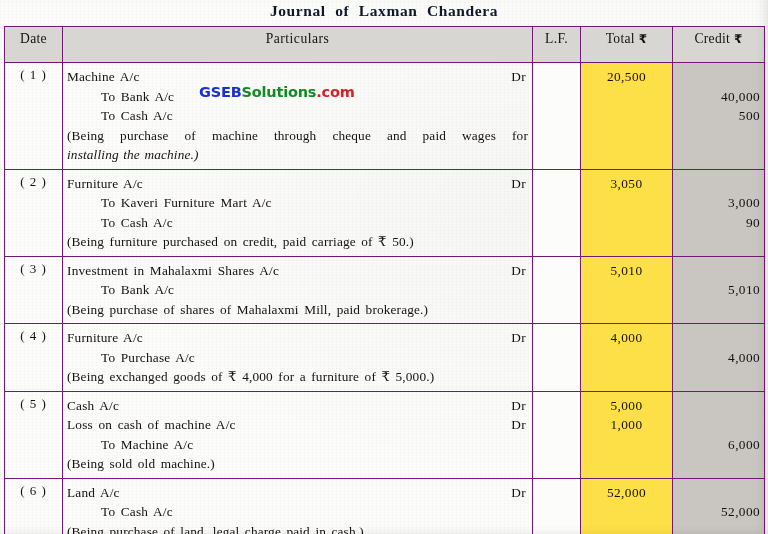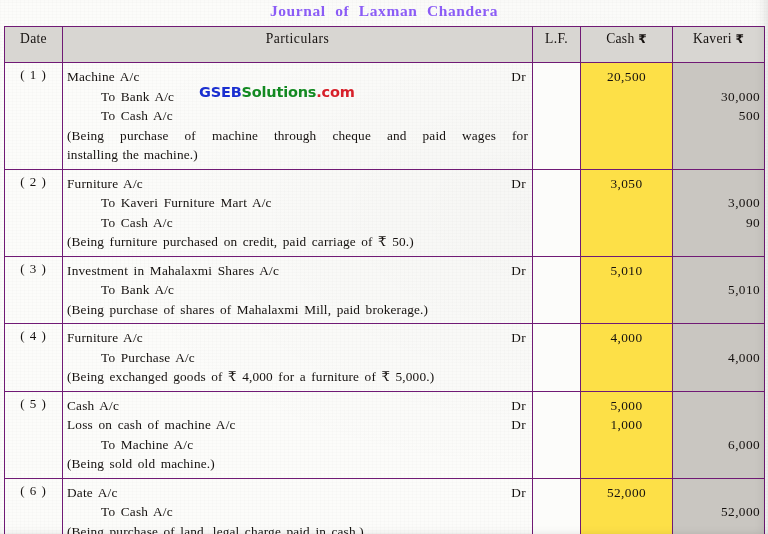--- a/index.html
+++ b/index.html
@@ -24,21 +24,21 @@
 
   .doc{position:absolute;inset:0;}
 
   .title{
     position:absolute;left:0;top:2px;width:768px;
     text-align:center;
     font-weight:bold;
     font-size:15.5px;
     letter-spacing:0.6px;
     word-spacing:5px;
-    color:#8b5cf6;
+    color:#0f172a;
   }
 
   table.journal{
     position:absolute;
     left:4px;top:26px;
     width:760px;
     border-collapse:collapse;
     table-layout:fixed;
     font-size:13.3px;
   }
@@ -109,21 +109,21 @@
     letter-spacing:0.3px;
   }
   .indent1{padding-left:34px;}
   .narr{
     line-height:19.5px;
     text-align:justify;
     text-align-last:justify;
     letter-spacing:0.15px;
     word-spacing:1px;
   }
-  .narr.last{text-align-last:left;}
+  .narr.last{text-align-last:left;font-style:italic;}
   .narr-plain{
     line-height:19.5px;
     letter-spacing:0.15px;
     word-spacing:2px;
     white-space:nowrap;
   }
   .total-cell{
     text-align:right;
     padding:5px 8px 5px 0;
     letter-spacing:0.4px;
@@ -170,25 +170,25 @@
         <col class="c-lf">
         <col class="c-deb">
         <col class="c-cre">
     </colgroup>
     <thead>
       <tr>
         <th>Date</th>
         <th class="part-h">Particulars</th>
         <th>L.F.</th>
         <th>
-          <span>Cash</span>
+          <span>Total</span>
           <span class="rs">₹</span>
         </th>
         <th>
-          <span>Kaveri</span>
+          <span>Credit</span>
           <span class="rs">₹</span>
         </th>
       </tr>
     </thead>
     <tbody id="journal-body">
         <tr>
           <td class="date">( 1 )</td>
           <td class="part">
             <div class="pline"><span>Machine  A/c</span><span class="dr">Dr</span></div>
             <div class="pline indent1"><span>To  Bank  A/c</span></div>
@@ -197,21 +197,21 @@
             <div class="narr last">installing  the  machine.)</div>
           </td>
           <td class="lf"></td>
           <td class="deb">
             <div class="amt-line">20,500</div>
             <div class="amt-gap"></div>
             <div class="amt-gap"></div>
           </td>
           <td class="cre">
             <div class="amt-gap"></div>
-            <div class="amt-line">30,000</div>
+            <div class="amt-line">40,000</div>
             <div class="amt-line">500</div>
           </td>
         </tr>
         <tr>
           <td class="date">( 2 )</td>
           <td class="part">
             <div class="pline"><span>Furniture  A/c</span><span class="dr">Dr</span></div>
             <div class="pline indent1"><span>To  Kaveri  Furniture  Mart  A/c</span></div>
             <div class="pline indent1"><span>To  Cash  A/c</span></div>
             <div class="narr-plain">(Being  furniture  purchased  on  credit,  paid  carriage  of  ₹ 50.)</div>
@@ -278,21 +278,21 @@
           </td>
           <td class="cre">
             <div class="amt-gap"></div>
             <div class="amt-gap"></div>
             <div class="amt-line">6,000</div>
           </td>
         </tr>
         <tr>
           <td class="date">( 6 )</td>
           <td class="part">
-            <div class="pline"><span>Date  A/c</span><span class="dr">Dr</span></div>
+            <div class="pline"><span>Land  A/c</span><span class="dr">Dr</span></div>
             <div class="pline indent1"><span>To  Cash  A/c</span></div>
             <div class="narr-plain">(Being  purchase  of  land,  legal  charge  paid  in  cash.)</div>
           </td>
           <td class="lf"></td>
           <td class="deb">
             <div class="amt-line">52,000</div>
             <div class="amt-gap"></div>
           </td>
           <td class="cre">
             <div class="amt-gap"></div>

